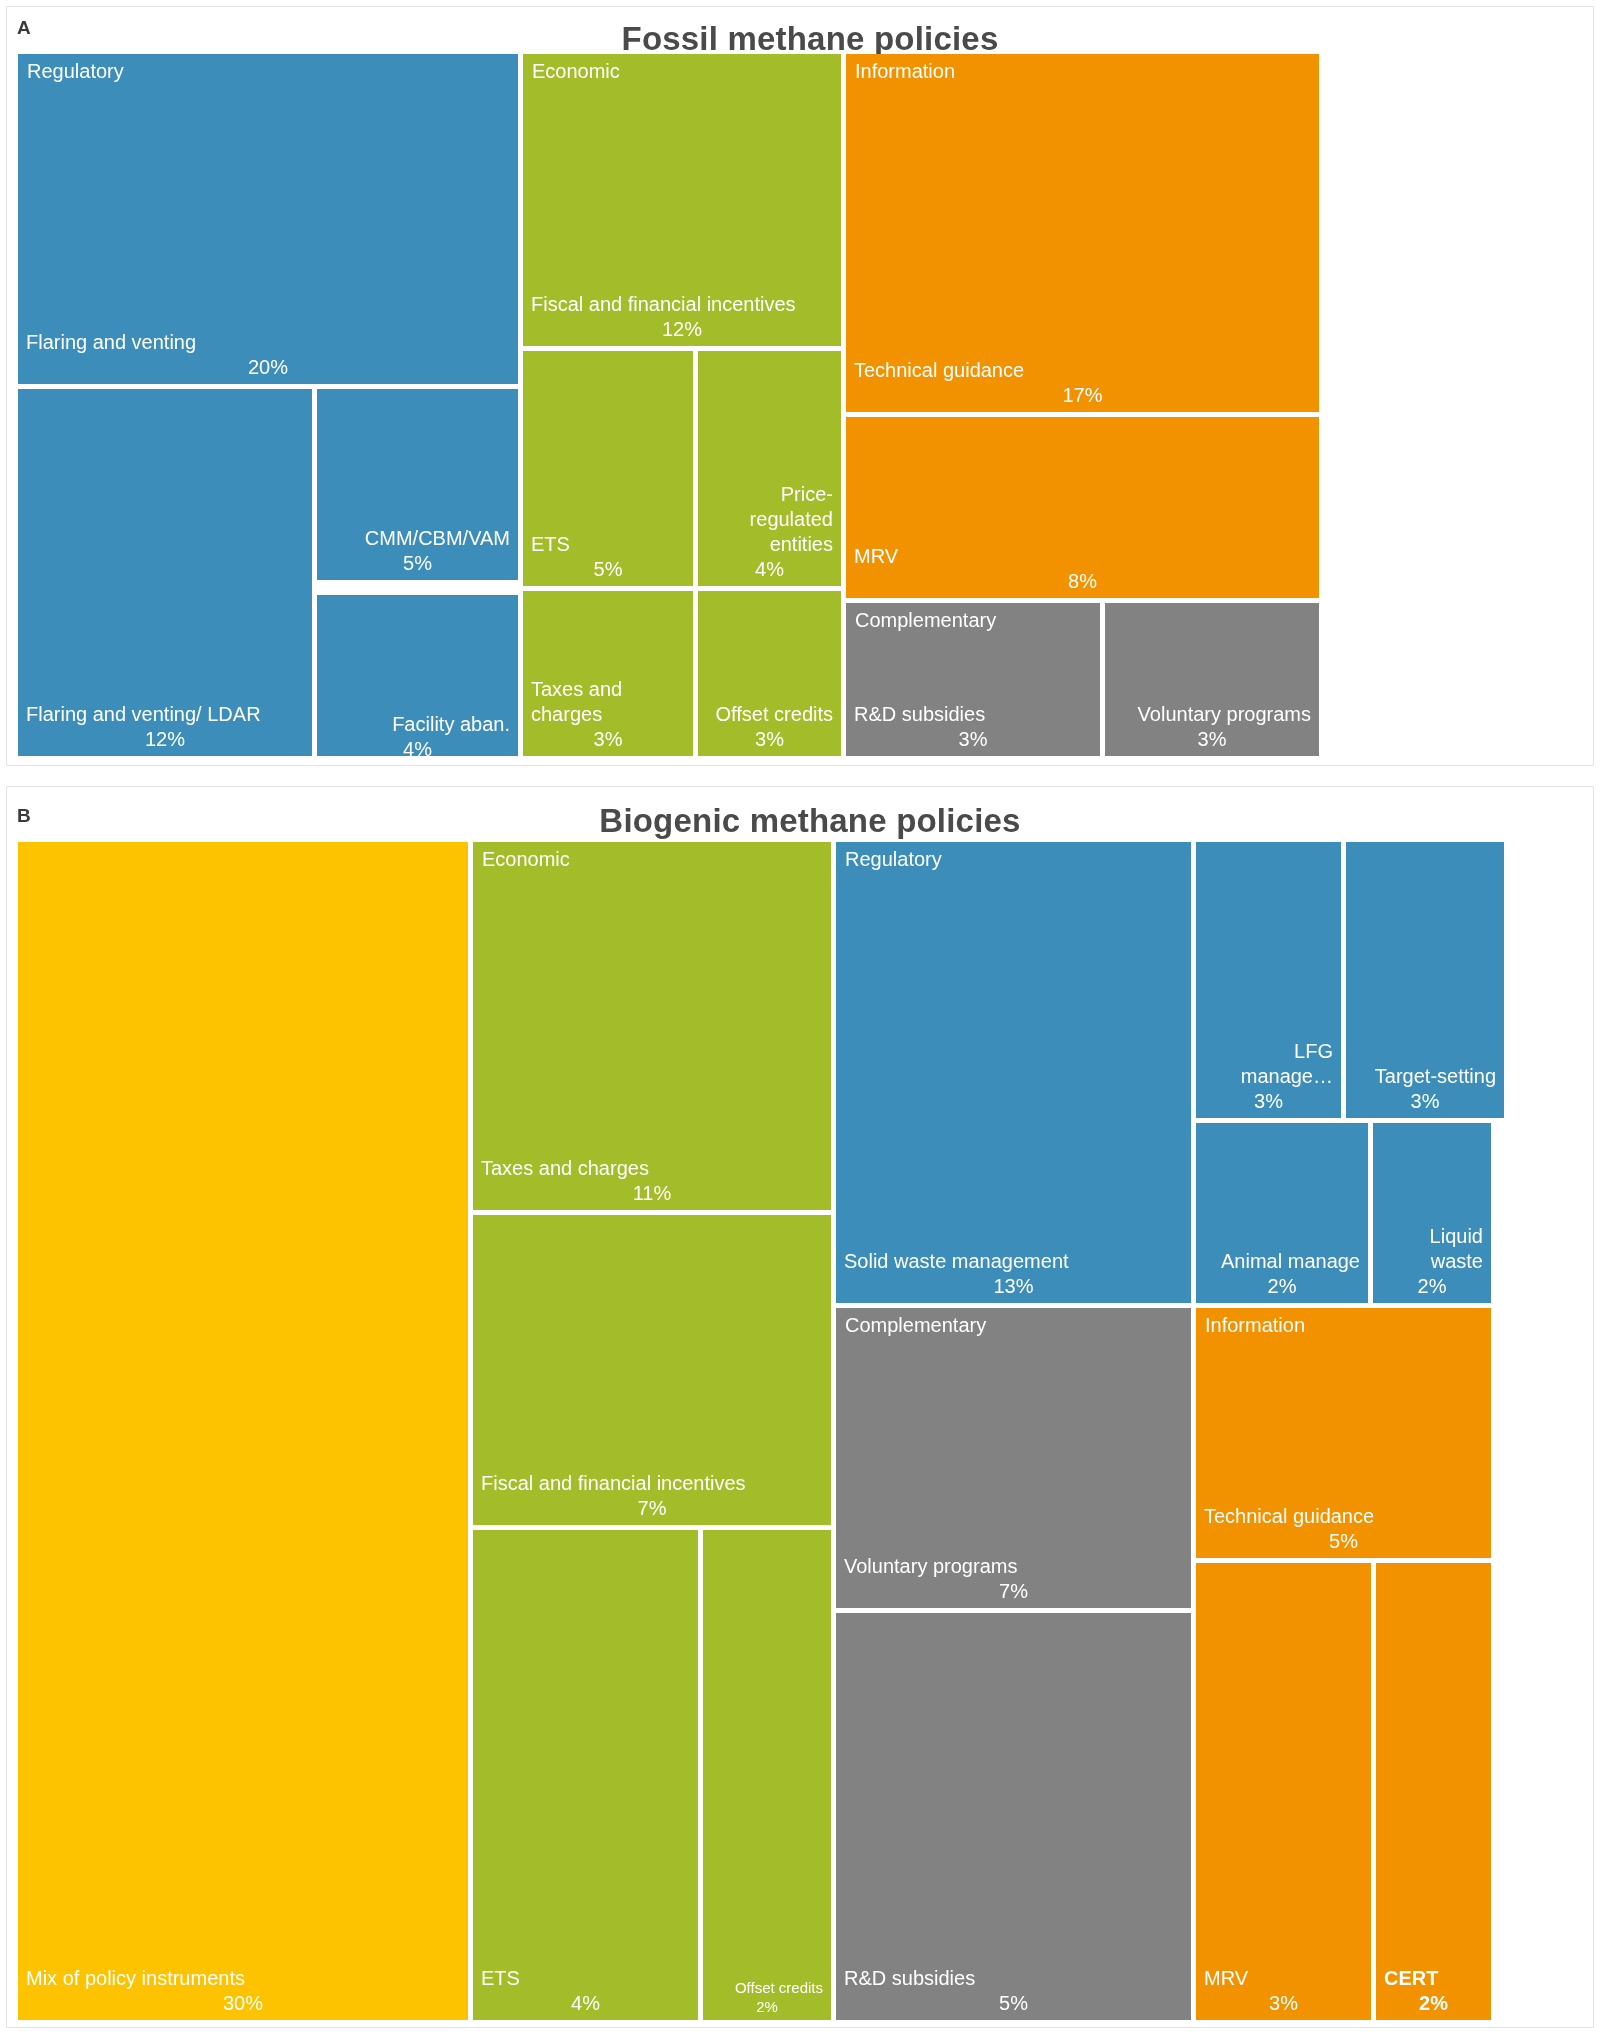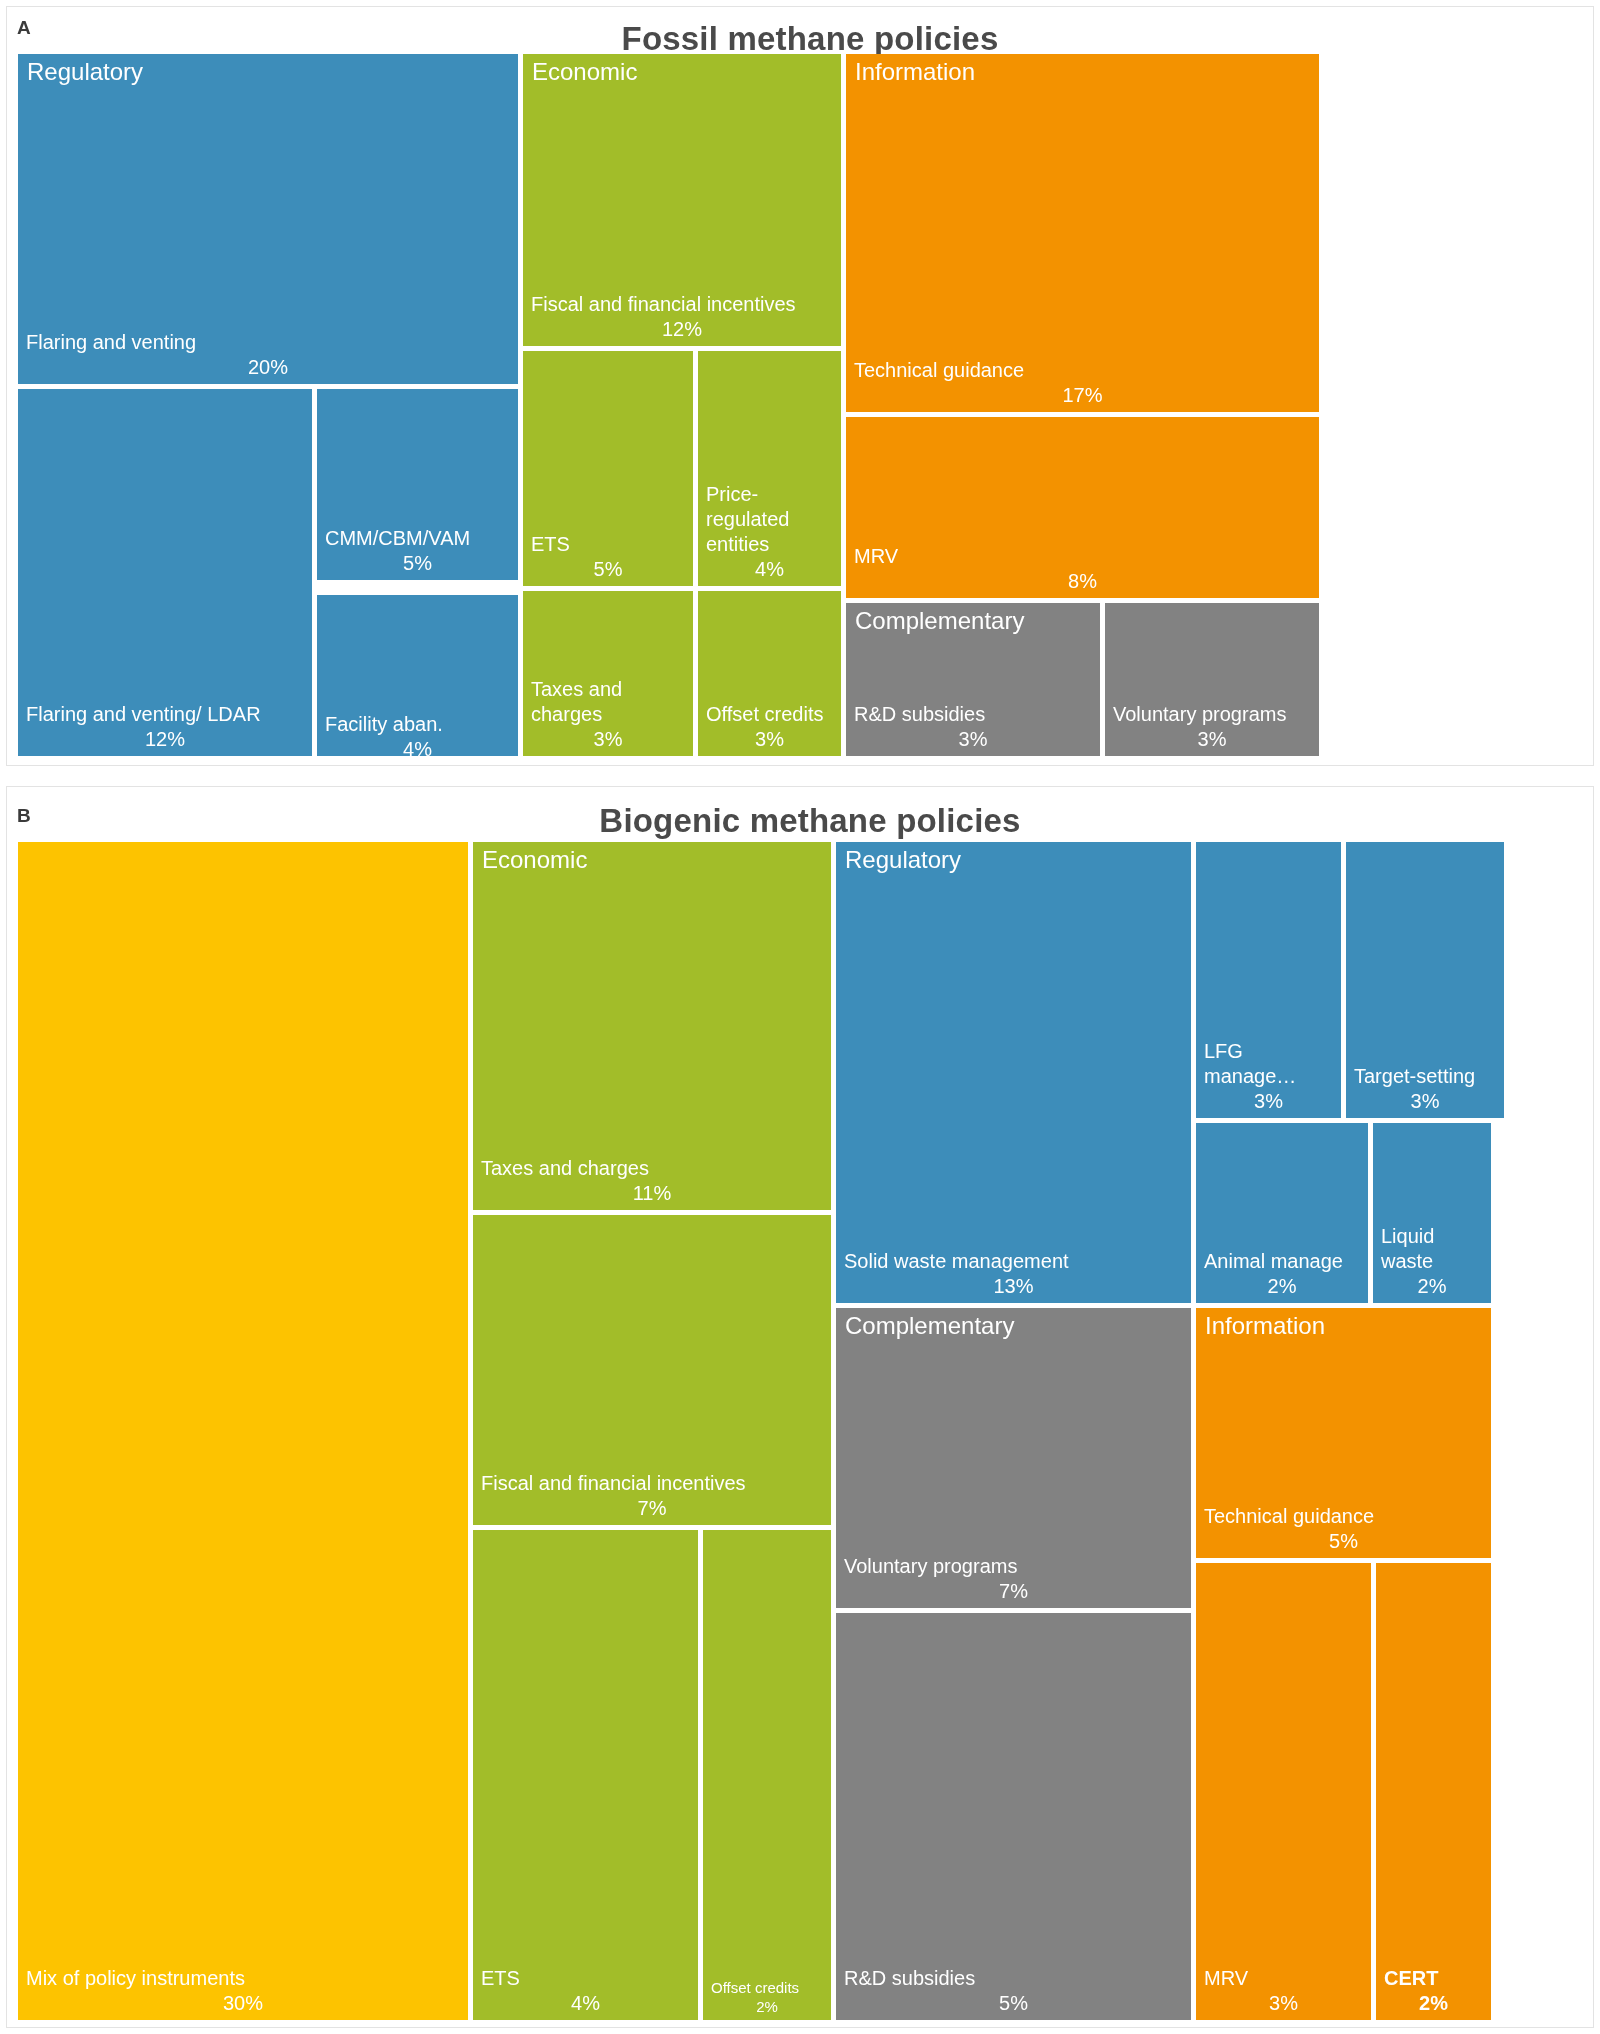--- a/index.html
+++ b/index.html
@@ -57,21 +57,21 @@
   .tile {
     position: absolute;
     box-sizing: border-box;
     overflow: hidden;
     color: #ffffff;
   }
   .tile .group-label {
     position: absolute;
     left: 9px;
     top: 5px;
-    font-size: 24px;
+    font-size: 20px;
     line-height: 25px;
     color: #ffffff;
     white-space: nowrap;
   }
   .tile .leaf {
     position: absolute;
     left: 0;
     right: 0;
     bottom: 4px;
     padding: 0 8px;
@@ -86,21 +86,21 @@
     color: #ffffff;
     word-wrap: break-word;
   }
   .tile .leaf .leaf-val {
     display: block;
     font-size: 20px;
     line-height: 25px;
     text-align: center;
     color: #ffffff;
   }
-  .tile.center-name .leaf .leaf-name { text-align: left; margin-top: 29px; }
+  .tile.center-name .leaf .leaf-name { text-align: right; margin-top: 29px; }
   .tile.small-text .leaf .leaf-name,
   .tile.small-text .leaf .leaf-val { font-size: 15px; line-height: 19px; }
 
   .c-regulatory    { background: #3d8dba; }
   .c-economic      { background: #a2bd29; }
   .c-information   { background: #f39200; }
   .c-complementary { background: #828282; }
   .c-mix           { background: #fdc300; }
 </style>
 </head>

